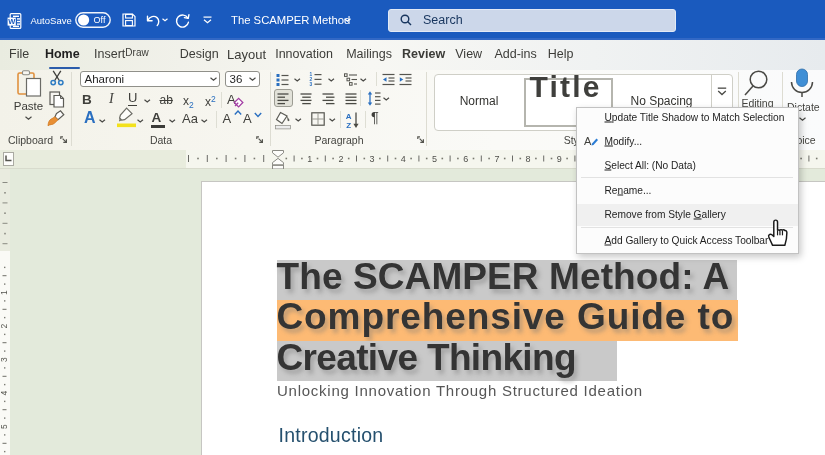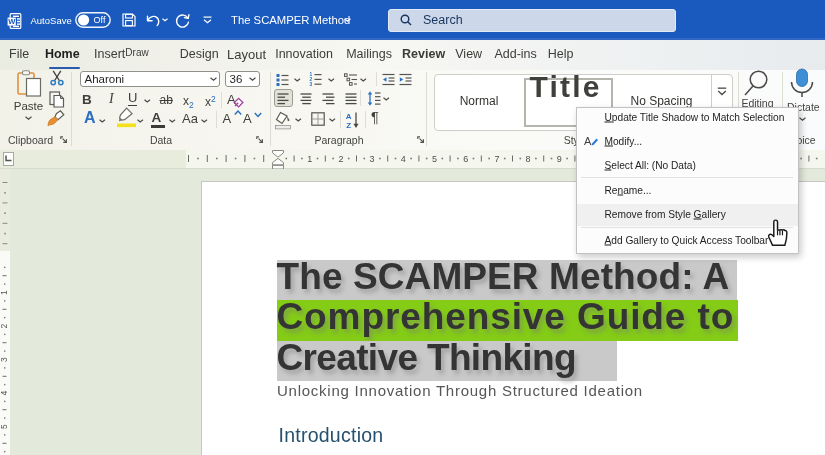--- a/index.html
+++ b/index.html
@@ -430,21 +430,21 @@
 <rect x="2.5" y="375.8" width="4" height="1" fill="#6f6f68"></rect>
 <rect x="4.0" y="383.9" width="1.4" height="1.4" fill="#7c7c74"></rect>
 <rect x="4.0" y="400.7" width="1.4" height="1.4" fill="#7c7c74"></rect>
 <rect x="2.5" y="409.2" width="4" height="1" fill="#6f6f68"></rect>
 <rect x="4.0" y="417.4" width="1.4" height="1.4" fill="#7c7c74"></rect>
 <rect x="4.0" y="434.2" width="1.4" height="1.4" fill="#7c7c74"></rect>
 <rect x="2.5" y="442.8" width="4" height="1" fill="#6f6f68"></rect>
 <rect x="4.0" y="450.9" width="1.4" height="1.4" fill="#7c7c74"></rect>
   </svg>
 <div style="position:absolute;font-weight:bold;font-size:37px;color:#343434;background:#c9c9c9;height:40.5px;line-height:33.5px;white-space:nowrap;text-shadow:3px 4px 4px rgba(120,120,120,0.45);left:276.5px;top:259.5px;width:460.5px;letter-spacing:0.1px">The SCAMPER Method: A</div>
-<div style="position:absolute;font-weight:bold;font-size:37px;color:#343434;background:#84cc16;height:40.5px;line-height:33.5px;white-space:nowrap;text-shadow:3px 4px 4px rgba(120,120,120,0.45);left:276.5px;top:300px;width:461.5px;letter-spacing:0.9px">Comprehensive Guide to</div>
+<div style="position:absolute;font-weight:bold;font-size:37px;color:#343434;background:#fdba74;height:40.5px;line-height:33.5px;white-space:nowrap;text-shadow:3px 4px 4px rgba(120,120,120,0.45);left:276.5px;top:300px;width:461.5px;letter-spacing:0.9px">Comprehensive Guide to</div>
 <div style="position:absolute;font-weight:bold;font-size:37px;color:#343434;background:#c9c9c9;height:40.5px;line-height:33.5px;white-space:nowrap;text-shadow:3px 4px 4px rgba(120,120,120,0.45);left:276.5px;top:340.5px;width:340.5px;letter-spacing:-0.65px">Creative Thinking</div>
 <div class="abs" style="left:277px;top:381.5px;font-size:15px;color:#565656;letter-spacing:0.75px;white-space:nowrap">Unlocking Innovation Through Structured Ideation</div>
 <div class="abs" style="left:278.5px;top:423.5px;font-size:19.5px;letter-spacing:0.25px;color:#25506e">Introduction</div>
 <div class="abs" style="left:576px;top:106.5px;width:222.5px;height:147.5px;background:#fcfcfc;
  border:1px solid #c2c2c2;box-shadow:2px 3px 7px rgba(0,0,0,0.22);box-sizing:border-box"></div>
 <div class="abs" style="left:577px;top:203.5px;width:220.5px;height:22px;background:#f0f0f0"></div>
 <div class="abs" style="left:604.5px;top:116.5px;transform:translateY(-50%);font-size:10.2px;color:#1f1f1f;white-space:nowrap;letter-spacing:-0.02px"><u>U</u>pdate Title Shadow to Match Selection</div>
 <div class="abs" style="left:604.5px;top:140.5px;transform:translateY(-50%);font-size:10.2px;color:#1f1f1f;white-space:nowrap;letter-spacing:-0.02px"><u>M</u>odify...</div>
 <div class="abs" style="left:604.5px;top:165.2px;transform:translateY(-50%);font-size:10.2px;color:#1f1f1f;white-space:nowrap;letter-spacing:-0.02px"><u>S</u>elect All: (No Data)</div>
 <div class="abs" style="left:604.5px;top:190.3px;transform:translateY(-50%);font-size:10.2px;color:#1f1f1f;white-space:nowrap;letter-spacing:-0.02px">Re<u>n</u>ame...</div>

